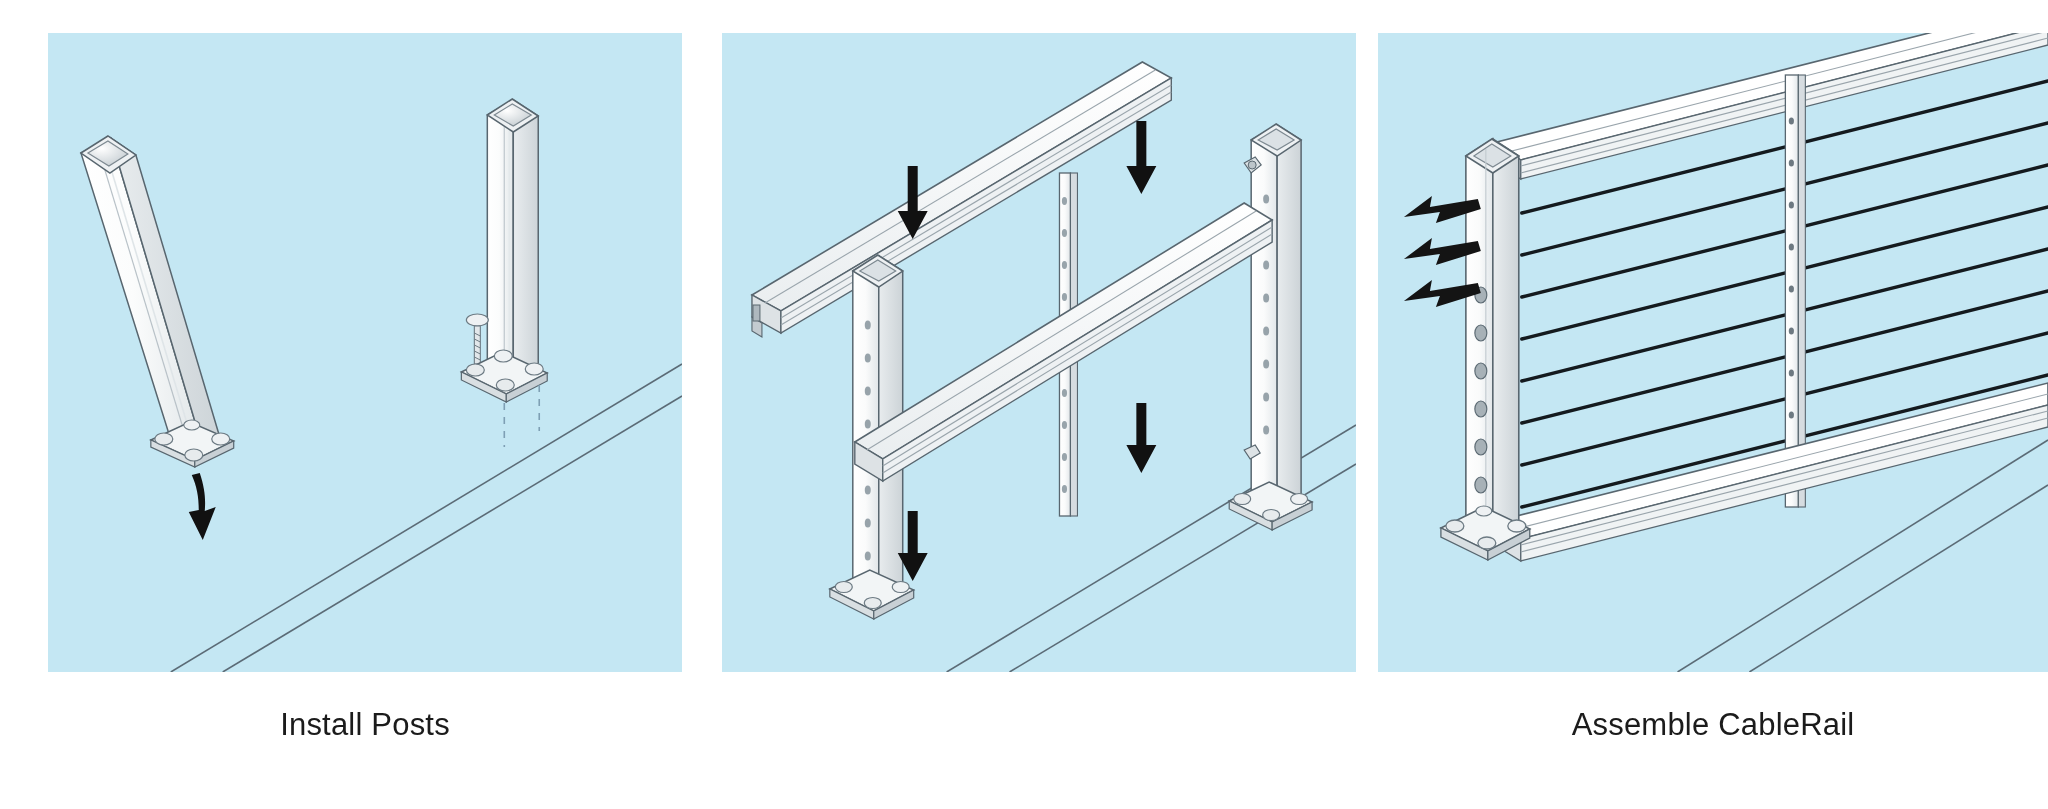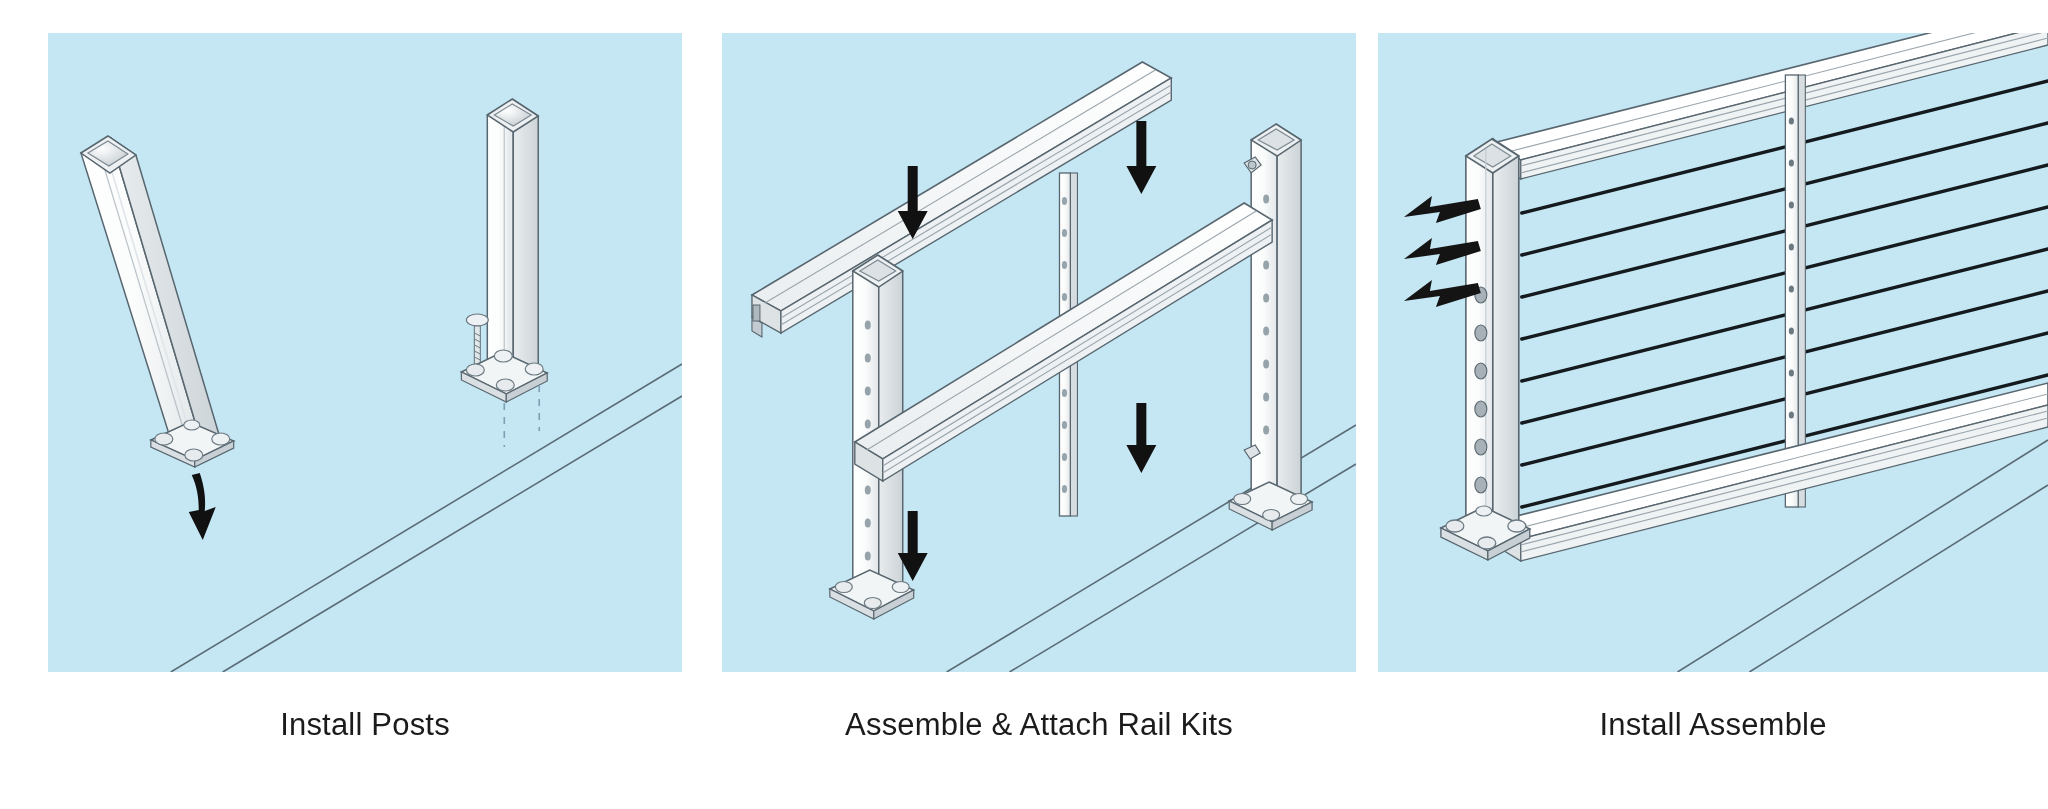--- a/index.html
+++ b/index.html
@@ -282,21 +282,20 @@
           </g>
           <g>
             <path d="M186,478 L196,478 L196,520 L206,520 L191,548 L176,520 L186,520 Z"></path>
           </g>
           <g>
             <path d="M415,370 L425,370 L425,412 L435,412 L420,440 L405,412 L415,412 Z"></path>
           </g>
         </g>
       </svg>
     </div>
-    <div class="caption">Assemble &amp; Attach Rail Kits</div>
   </div>
 
   <div class="step step-3">
     <div class="panel">
       <svg viewBox="0 0 671 639" preserveAspectRatio="none">
         <defs>
           <linearGradient id="p3face" x1="0" y1="0" x2="1" y2="0">
             <stop offset="0" stop-color="#ffffff"></stop>
             <stop offset="0.5" stop-color="#fafbfb"></stop>
             <stop offset="1" stop-color="#e2e7ea"></stop>
@@ -398,16 +397,16 @@
             <g>
               <path d="M103,218 L58,232 L62,221 L26,226 L54,205 L52,216 L100,208 Z"></path>
             </g>
             <g>
               <path d="M103,260 L58,274 L62,263 L26,268 L54,247 L52,258 L100,250 Z"></path>
             </g>
           </g>
         </g>
       </svg>
     </div>
-    <div class="caption">Install Assemble</div>
+    <div class="caption">Assemble CableRail</div>
   </div>
 
 </div>
 
 </body></html>

